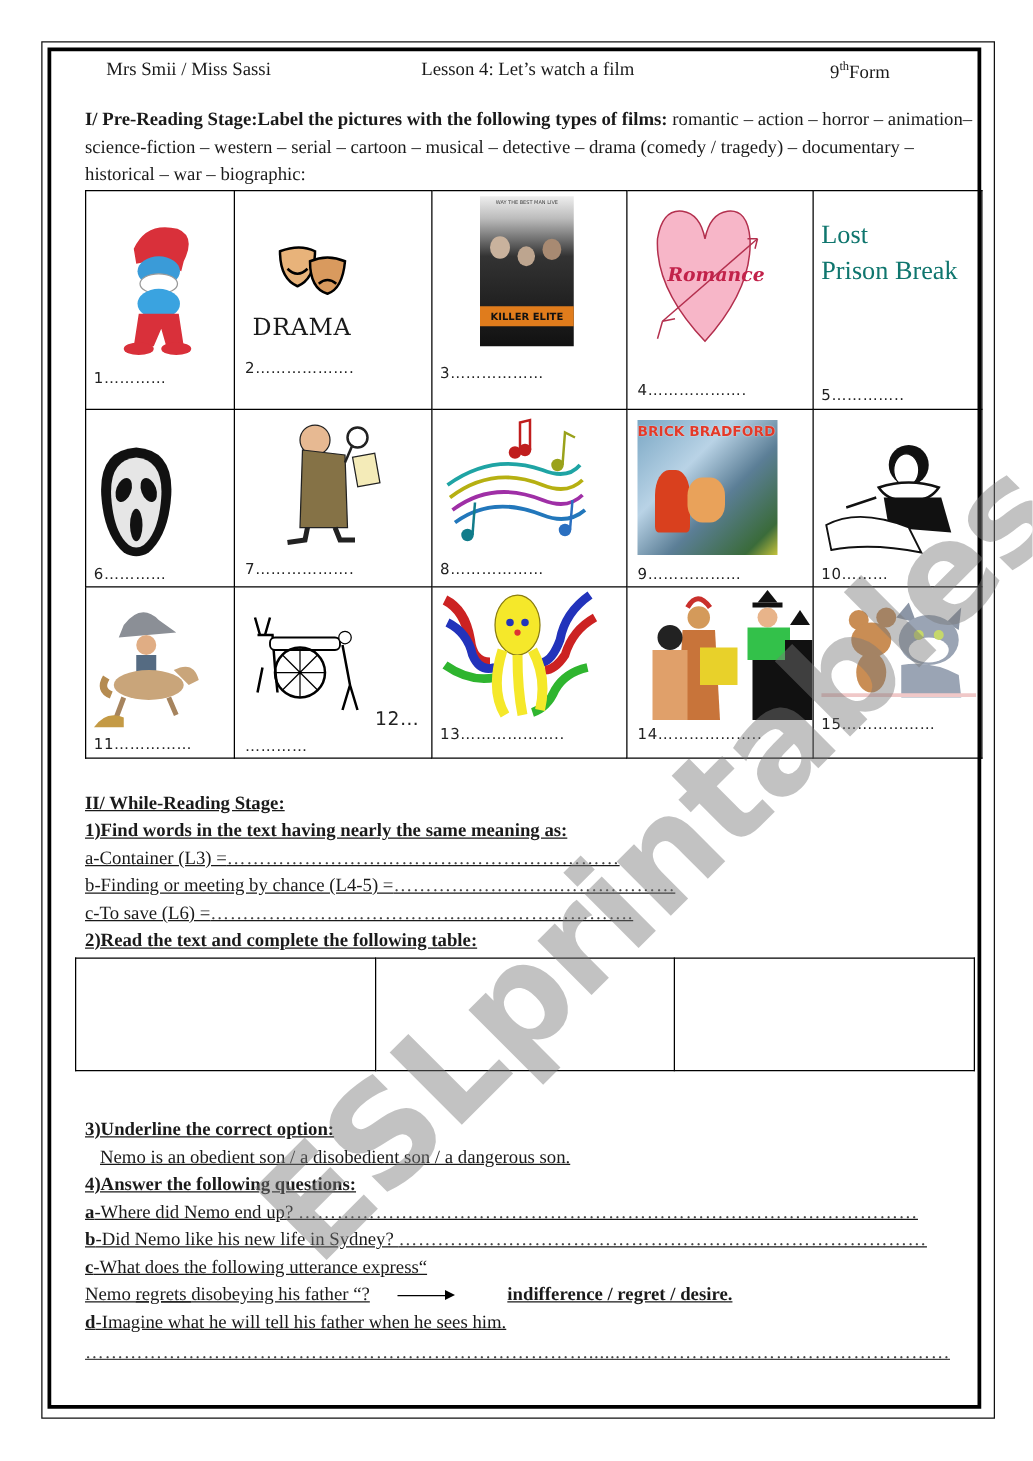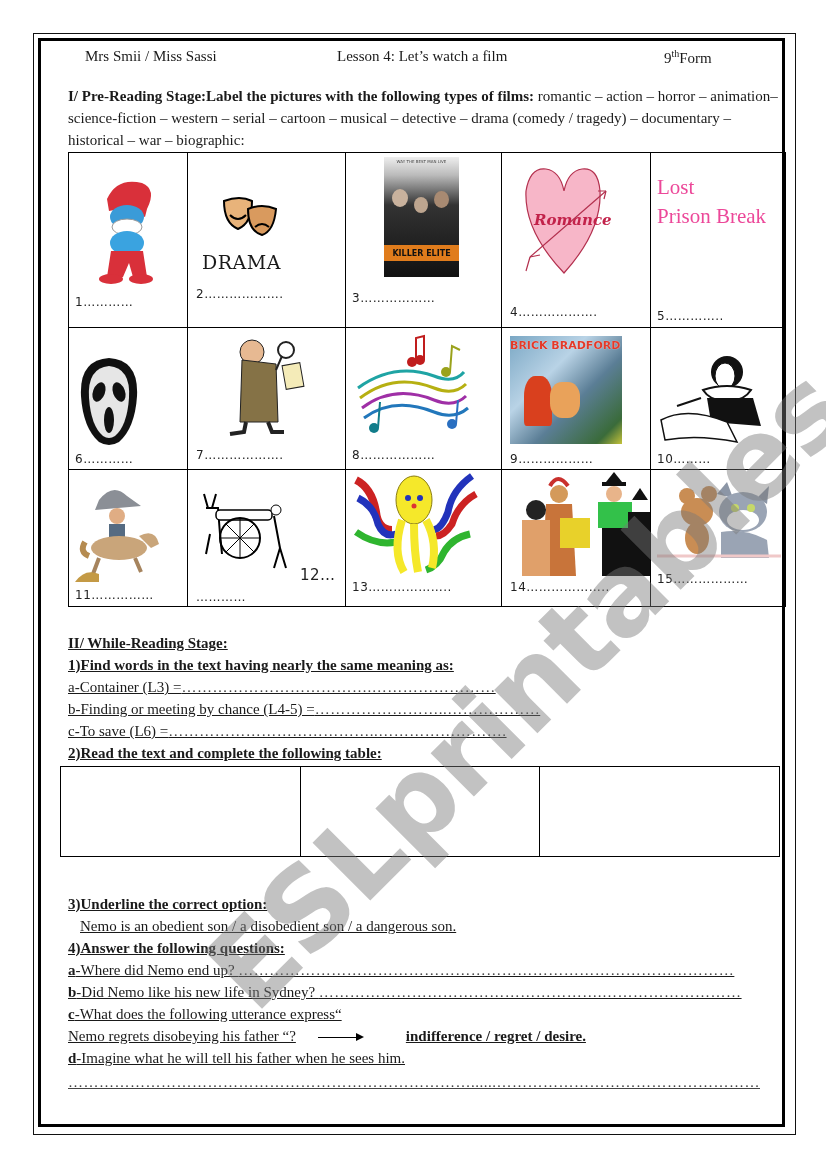--- a/index.html
+++ b/index.html
@@ -18,21 +18,21 @@
   .intro { position: absolute; left: 68px; top: 85px; width: 712px; font-size: 15px; line-height: 22px; }
   .intro b { font-weight: bold; margin-top: 16px; }
 
   table.pics { position: absolute; left: 68px; top: 152px; border-collapse: collapse; }
   table.pics td { border: 1px solid #000; padding: 0; position: relative; vertical-align: top; }
   .c1 { width: 118px; } .c2 { width: 157px; } .c3 { width: 155px; } .c4 { width: 148px; } .c5 { width: 134px; }
   .r1 { height: 175px; } .r2 { height: 142px; } .r3 { height: 137px; }
   .lbl { position: absolute; font-family: "DejaVu Sans", sans-serif; font-size: 12px; color: #222; white-space: nowrap; letter-spacing: 0.5px; }
   .pic { position: absolute; }
 
-  .series-text { position: absolute; left: 6px; top: 20px; font-size: 21px; line-height: 29px; color: #ec4899; }
+  .series-text { position: absolute; left: 6px; top: 20px; font-size: 21px; line-height: 29px; color: #0f766e; }
 
   .sec { position: absolute; left: 68px; font-size: 15px; line-height: 22px; white-space: nowrap; text-decoration: underline; }
   .b { font-weight: bold; }
   .dots { color: #444; letter-spacing: 0.5px; }
 
   table.grid { position: absolute; left: 60px; top: 766px; border-collapse: collapse; width: 720px; font-size: 15px; }
   table.grid th { border: 1px solid #000; font-weight: normal; height: 21px; padding: 0; }
   table.grid td { border: 1px solid #000; height: 87px; }
 
   .arrow { display: inline-block; width: 40px; height: 1px; background: #000; vertical-align: middle; position: relative; margin: 0 0 0 22px; }

